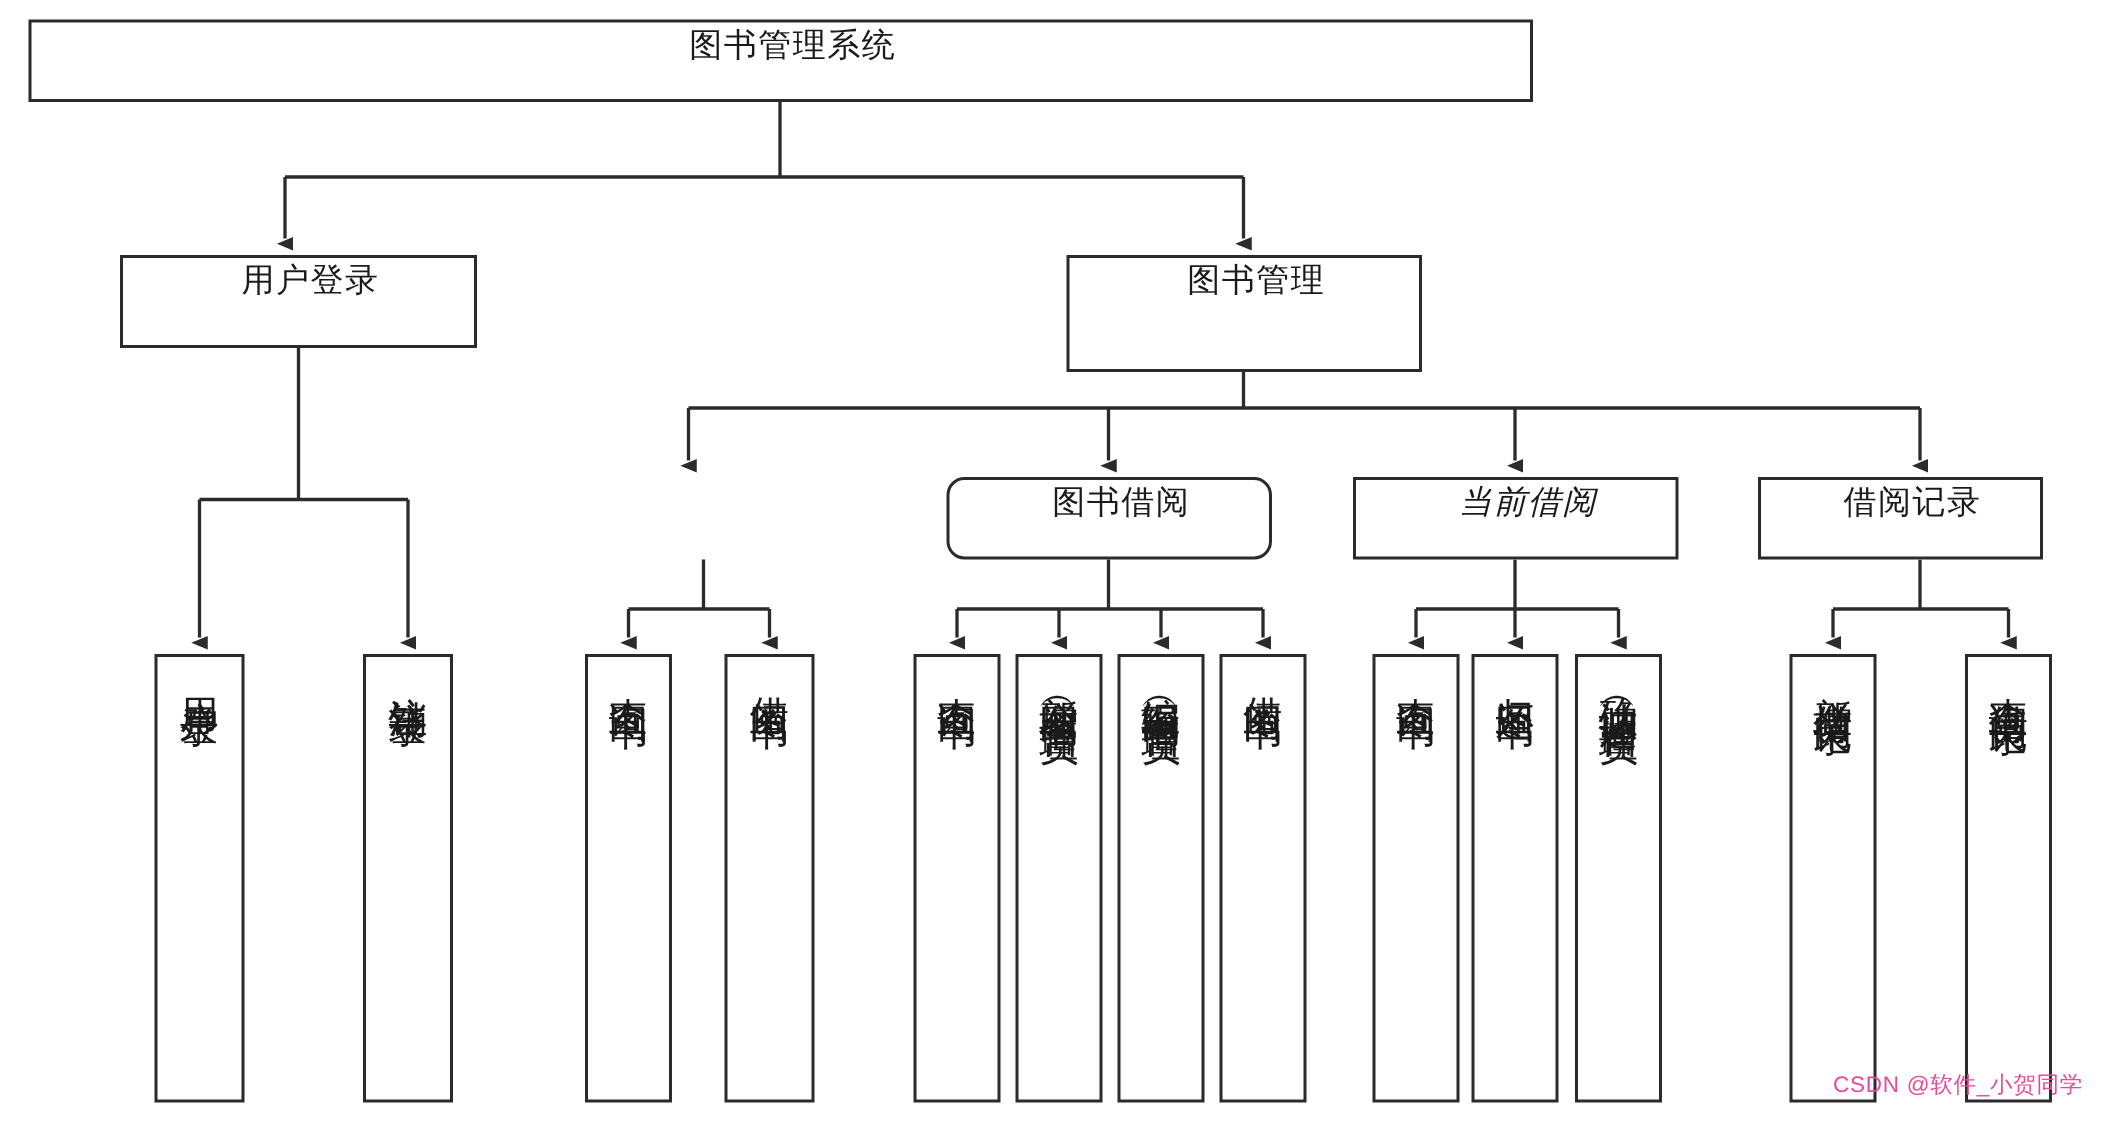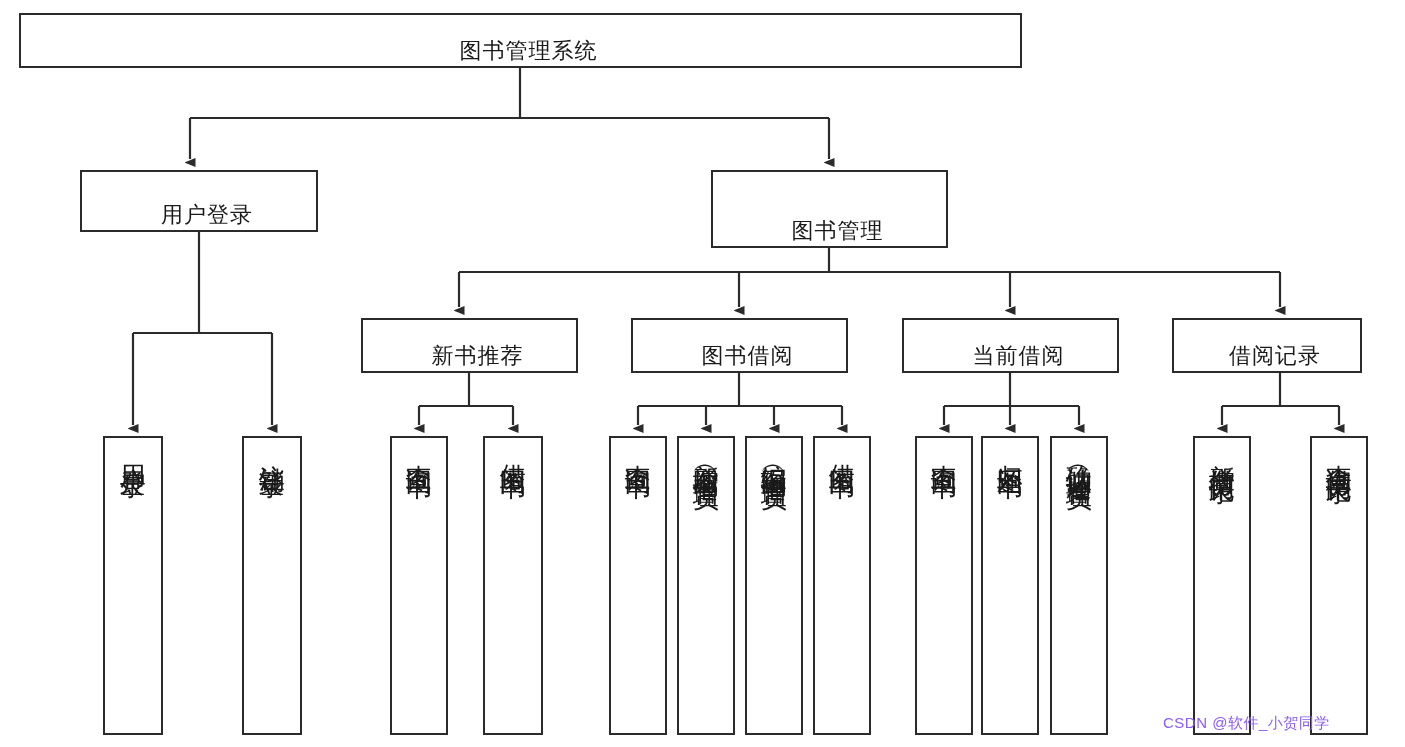--- a/index.html
+++ b/index.html
@@ -25,21 +25,21 @@
     width: 1405px;
     height: 747px;
     pointer-events: none;
   }
   .node {
     position: absolute;
     box-sizing: border-box;
     background: #ffffff;
     border: 2px solid #2b2b2b;
     display: flex;
-    align-items: flex-end;
+    align-items: flex-start;
     justify-content: center;
     color: #1a1a1a;
     z-index: 2;
     padding-left: 16px;
   }
   .node-h {
     font-size: 22px;
     letter-spacing: 1px;
     white-space: nowrap;
   }
@@ -119,27 +119,24 @@
     <span>图书管理系统</span>
   </div>
 
   <div class="node node-h" style="left: 80px; top: 170px; width: 238px; height: 62px;">
     <span>用户登录</span>
   </div>
   <div class="node node-h" style="left: 711px; top: 170px; width: 237px; height: 78px;">
     <span>图书管理</span>
   </div>
 
-  <div class="node node-h" style="left: 361px; top: 318px; width: 217px; height: 55px;">
-    <span>新书推荐</span>
-  </div>
-  <div class="node node-h" style="left: 631px; top: 318px; width: 217px; height: 55px;">
+  <div class="node node-h" style="left: 631px; top: 318px; width: 217px; height: 55px; border-radius: 12px;">
     <span>图书借阅</span>
   </div>
-  <div class="node node-h" style="left: 902px; top: 318px; width: 217px; height: 55px;">
+  <div class="node node-h" style="left: 902px; top: 318px; width: 217px; height: 55px; font-style: italic;">
     <span>当前借阅</span>
   </div>
   <div class="node node-h" style="left: 1172px; top: 318px; width: 190px; height: 55px;">
     <span>借阅记录</span>
   </div>
 
   <div class="node node-v" style="left: 103px; top: 436px; width: 60px; height: 299px;">
     <span class="vtext">用户登录</span>
   </div>
   <div class="node node-v" style="left: 242px; top: 436px; width: 60px; height: 299px;">
@@ -172,14 +169,14 @@
   <div class="node node-v" style="left: 1050px; top: 436px; width: 58px; height: 299px;">
     <span class="vtext">确认归还（管理员）</span>
   </div>
   <div class="node node-v" style="left: 1193px; top: 436px; width: 58px; height: 299px;">
     <span class="vtext">新增借阅记录</span>
   </div>
   <div class="node node-v" style="left: 1310px; top: 436px; width: 58px; height: 299px;">
     <span class="vtext">查询借阅记录</span>
   </div>
 
-  <div class="watermark" style="left: 1141px; top: 714px; color: #8b5cf6; padding-left: 22px;">CSDN @软件_小贺同学</div>
+  <div class="watermark" style="left: 1200px; top: 714px; color: #ec4899; padding-left: 22px;">CSDN @软件_小贺同学</div>
 </div>
 
 </body></html>

